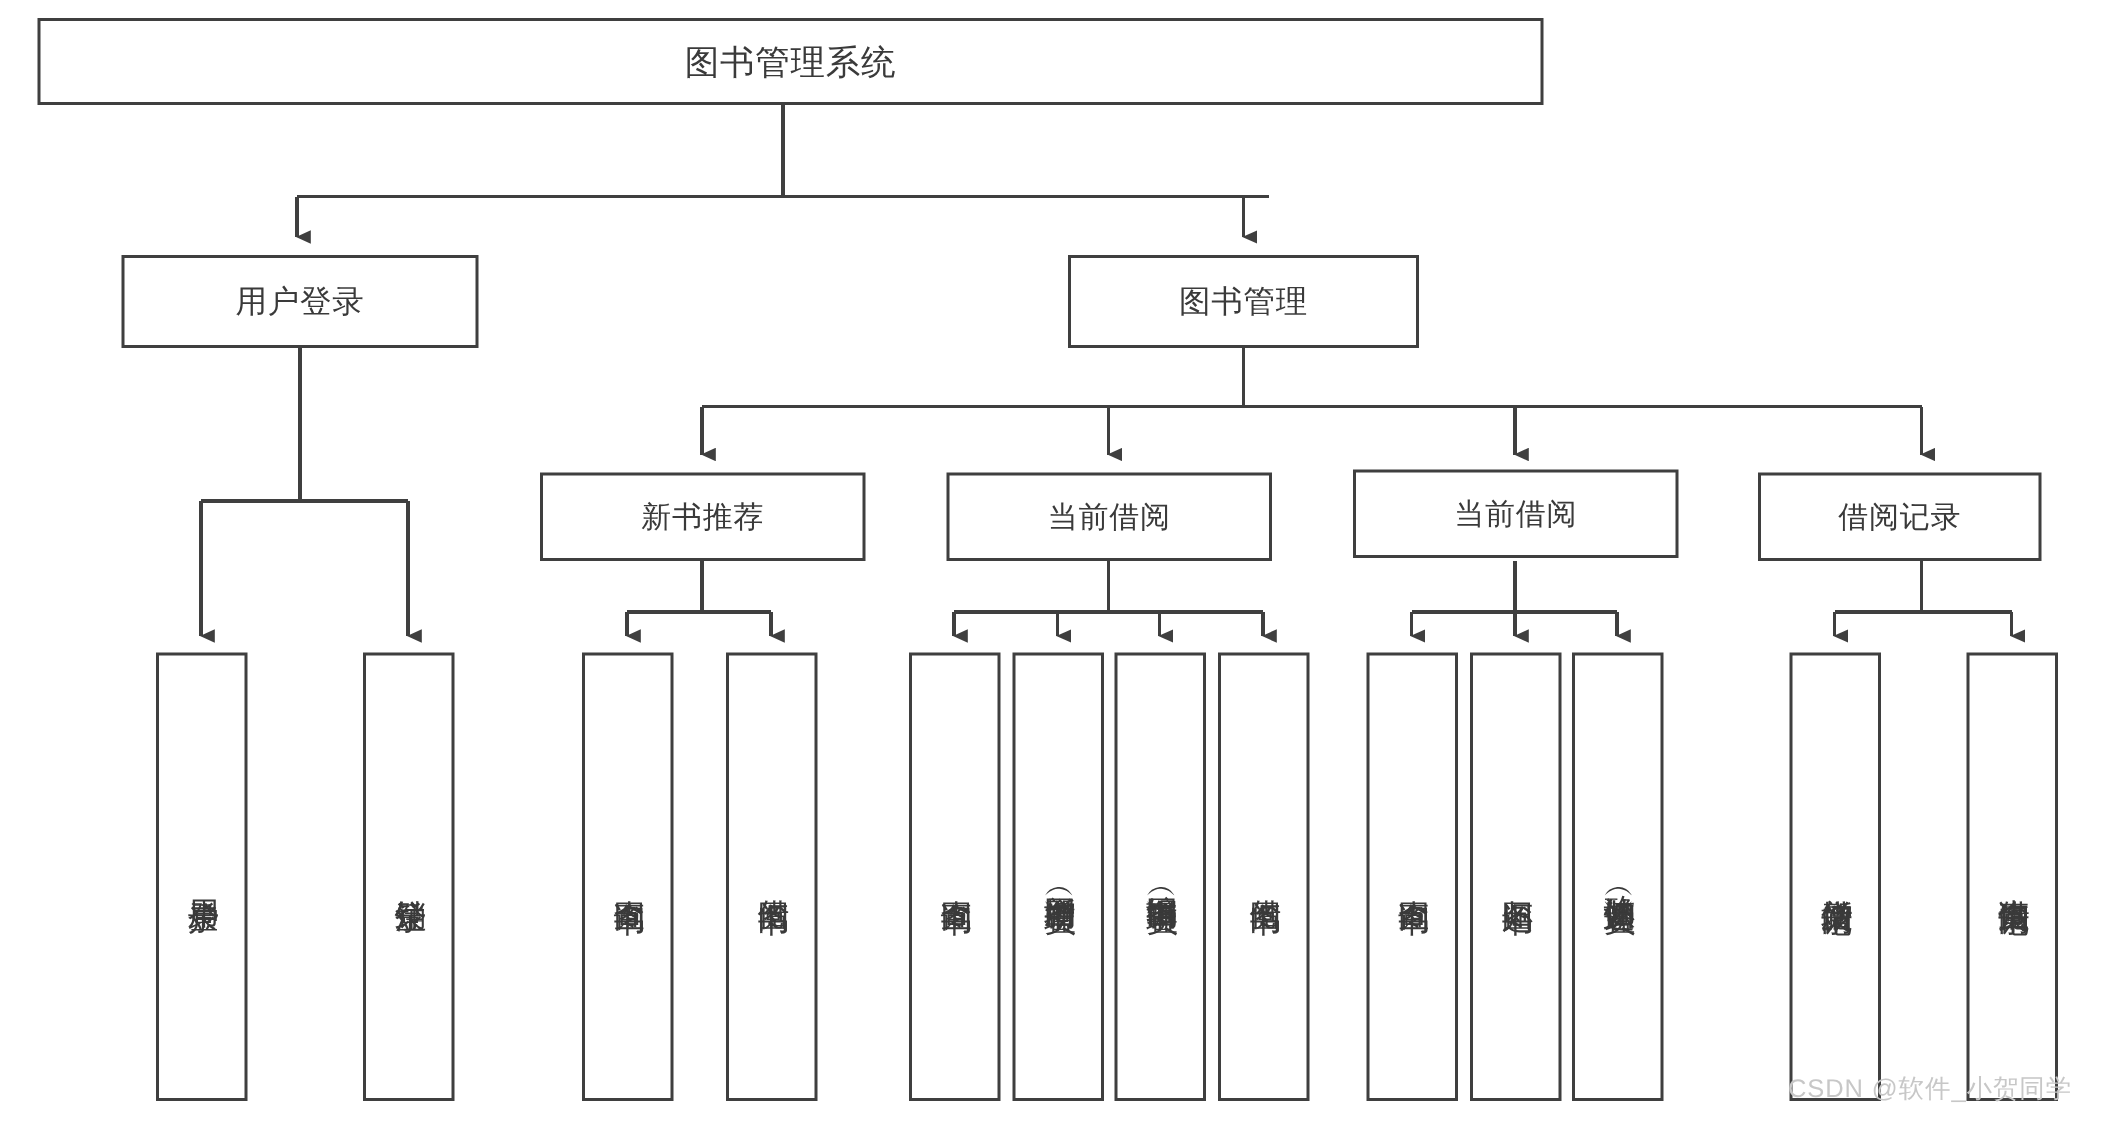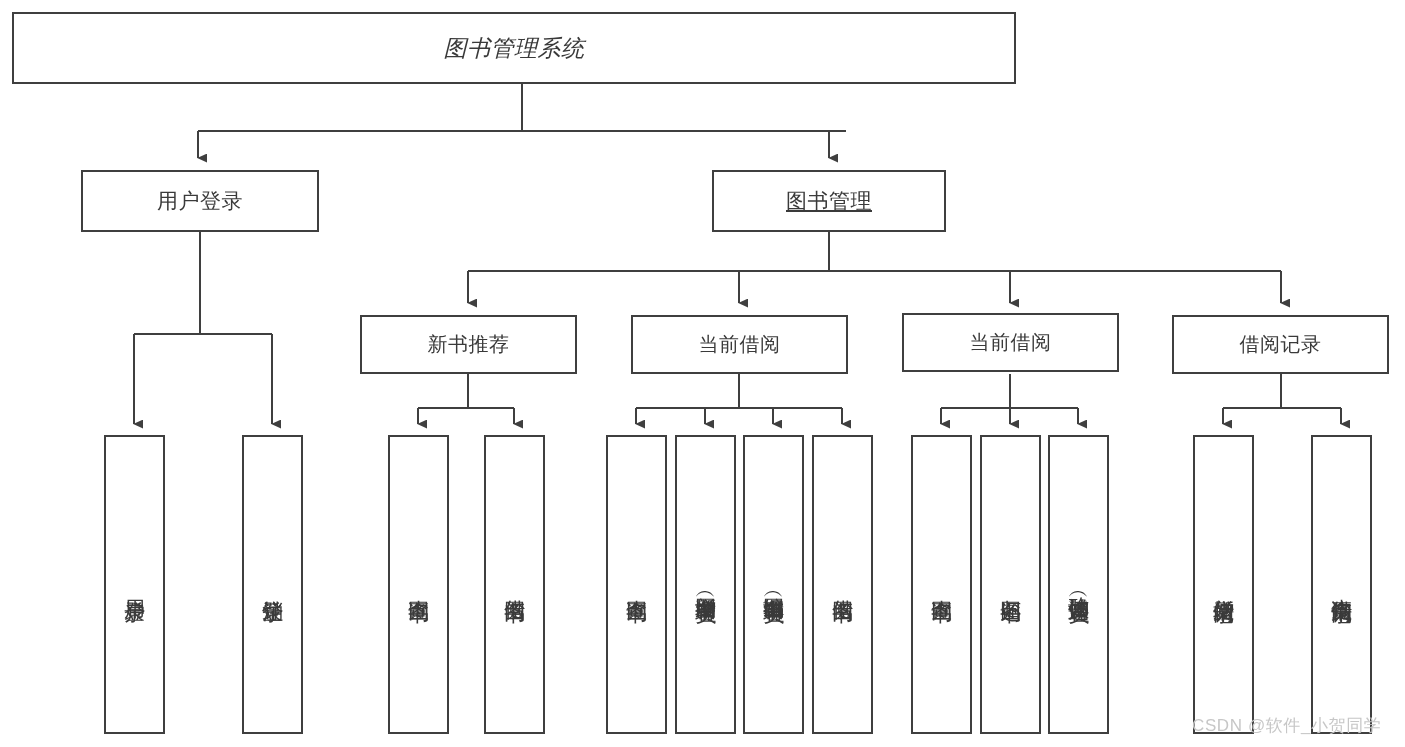--- a/index.html
+++ b/index.html
@@ -116,45 +116,45 @@
       <path d="M1010,408 L1010,424" marker-end="url(#arrowhead)"></path>
       <path d="M1078,408 L1078,424" marker-end="url(#arrowhead)"></path>
 
       <path d="M1281,374 L1281,408"></path>
       <path d="M1223,408 L1341,408"></path>
       <path d="M1223,408 L1223,424" marker-end="url(#arrowhead)"></path>
       <path d="M1341,408 L1341,424" marker-end="url(#arrowhead)"></path>
     </g>
   </svg>
 
-  <div class="node node-root" style="left:12px; top:12px; width:1004px; height:72px;font-style:italic;">
+  <div class="node node-root" style="left:25px; top:12px; width:1004px; height:58px;">
     <span class="node-label">图书管理系统</span>
   </div>
 
   <div class="node node-l2" style="left:81px; top:170px; width:238px; height:62px;">
     <span class="node-label">用户登录</span>
   </div>
 
-  <div class="node node-l2" style="left:712px; top:170px; width:234px; height:62px;text-decoration:underline;">
+  <div class="node node-l2" style="left:712px; top:170px; width:234px; height:62px;">
     <span class="node-label">图书管理</span>
   </div>
 
   <div class="node node-l3" style="left:360px; top:315px; width:217px; height:59px;">
     <span class="node-label">新书推荐</span>
   </div>
 
   <div class="node node-l3" style="left:631px; top:315px; width:217px; height:59px;">
     <span class="node-label">当前借阅</span>
   </div>
 
   <div class="node node-l3" style="left:902px; top:313px; width:217px; height:59px;">
     <span class="node-label">当前借阅</span>
   </div>
 
-  <div class="node node-l3" style="left:1172px; top:315px; width:217px; height:59px;">
+  <div class="node node-l3" style="left:1172px; top:315px; width:189px; height:59px;">
     <span class="node-label">借阅记录</span>
   </div>
 
   <div class="node node-leaf" style="left:104px; top:435px; width:61px; height:299px;">
     <span class="node-label">用户登录</span>
   </div>
 
   <div class="node node-leaf" style="left:242px; top:435px; width:61px; height:299px;">
     <span class="node-label">注销登录</span>
   </div>

